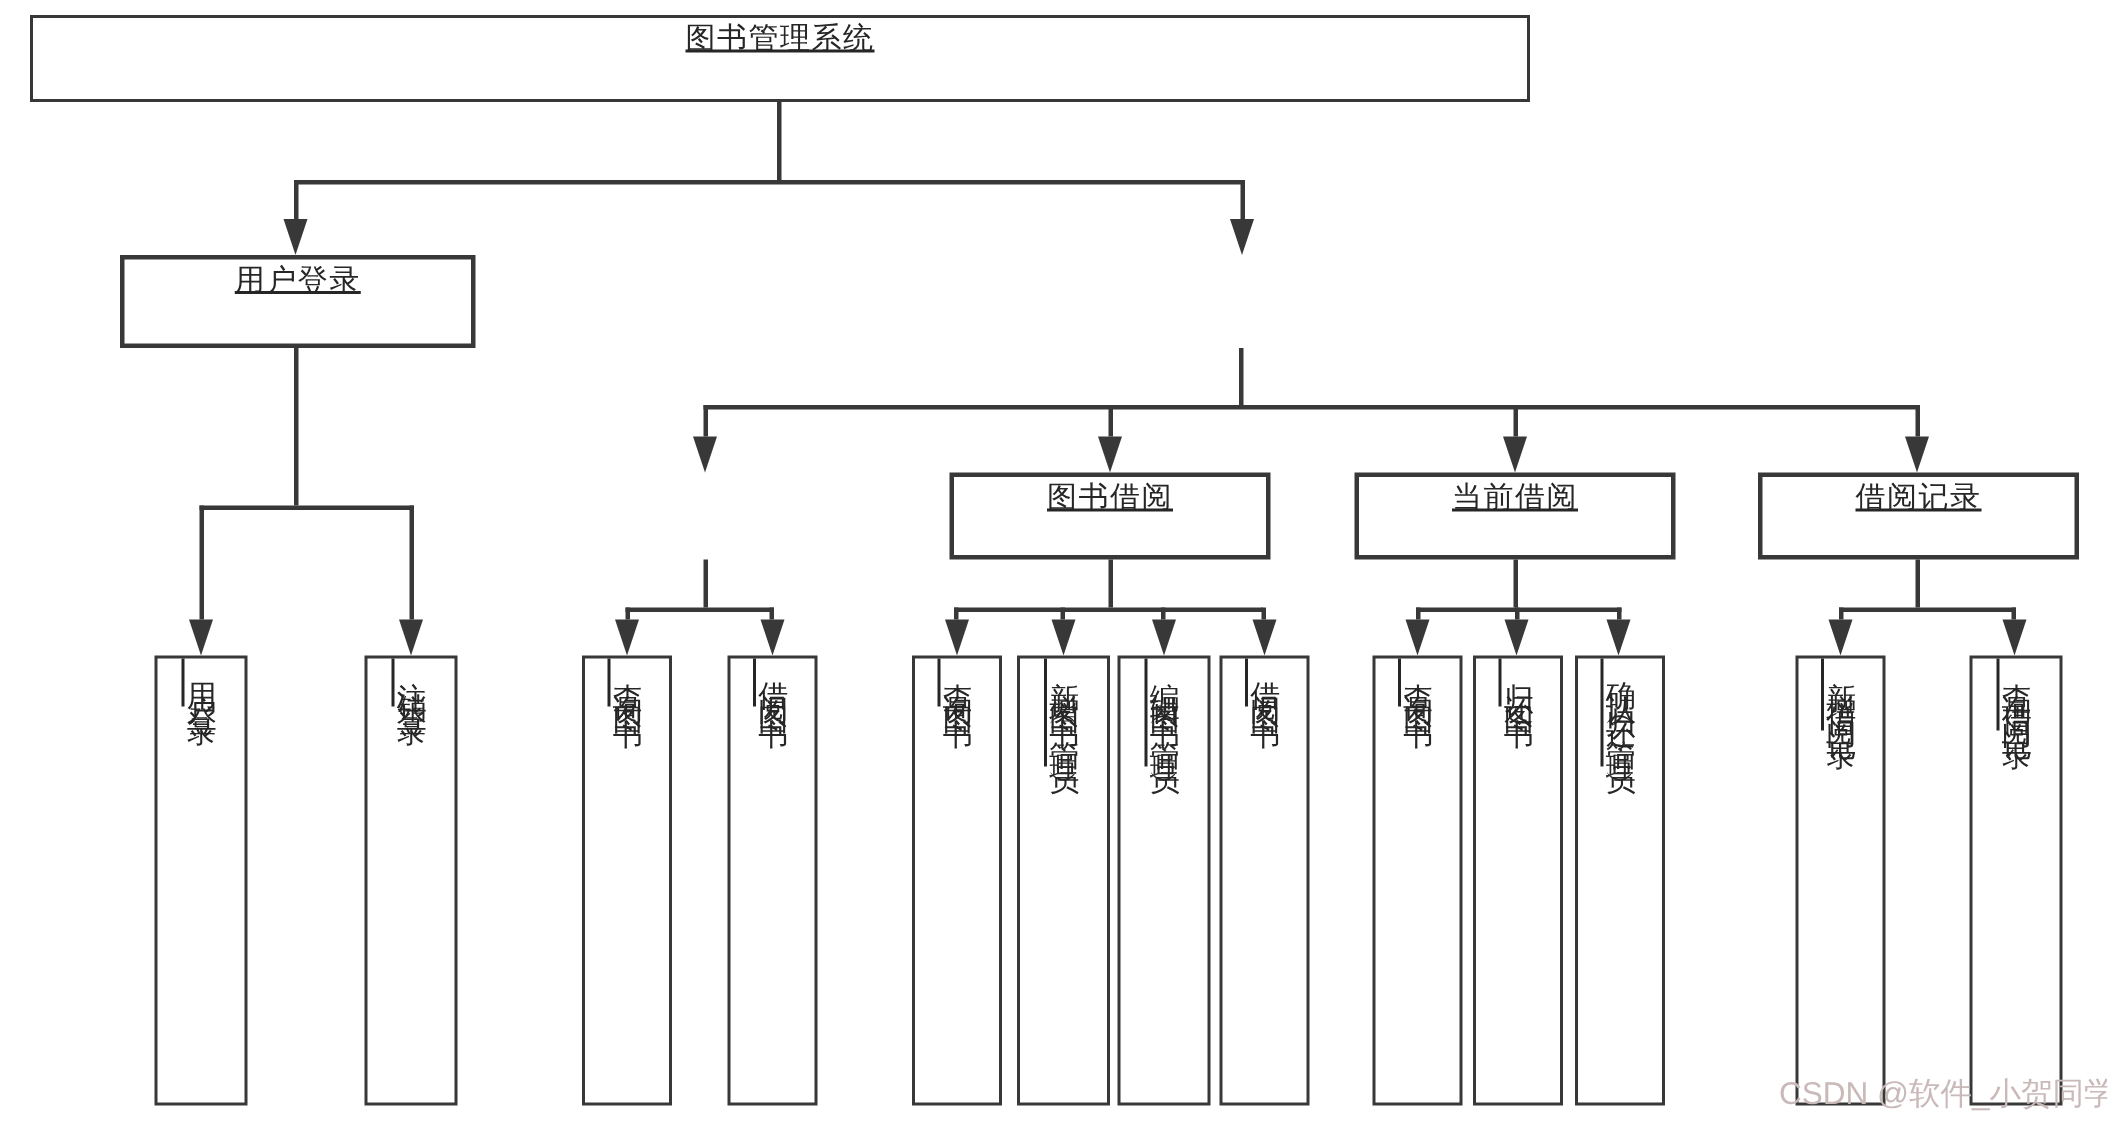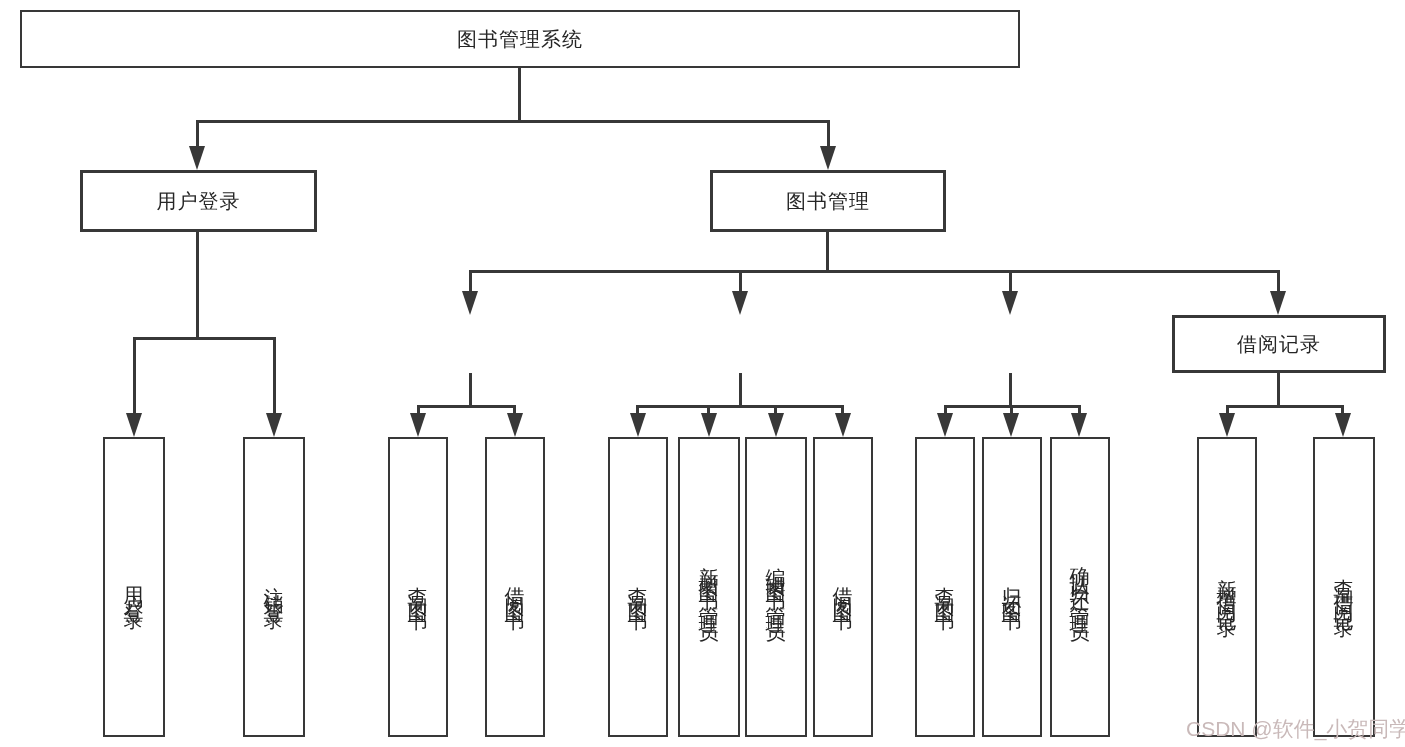--- a/index.html
+++ b/index.html
@@ -15,23 +15,24 @@
     background:var(--bg);
     font-family:"Liberation Sans", sans-serif;
     color:var(--text);
     overflow:hidden;
   }
   .box{
     position:absolute;
     background:#fff;
     border:3px solid var(--line);
     box-sizing:border-box;
-    display:flex;align-items:center;justify-content:center;
+    display:flex;align-items:flex-start;justify-content:center;
     font-size:20px;
     letter-spacing:1px;
+    text-decoration:underline;
   }
   .box.root{border-width:2px;}
   .box.leaf{border-width:2px;}
   .leaf span{
     writing-mode:vertical-rl;
     letter-spacing:8px;
     font-size:20px;
     line-height:1;
   }
   .v{position:absolute;width:3px;background:var(--line);}
@@ -62,42 +63,45 @@
   <div class="v" style="left:518px;top:68px;height:52px;"></div>
   <div class="h" style="left:196px;top:120px;width:634px;"></div>
   <div class="v" style="left:196px;top:120px;height:28px;"></div>
   <div class="arrow" style="left:189px;top:146px;"></div>
   <div class="v" style="left:827px;top:120px;height:28px;"></div>
   <div class="arrow" style="left:820px;top:146px;"></div>
 
   <div class="box" style="left:80px;top:170px;width:237px;height:62px;">
     <span>用户登录</span>
   </div>
-  <div class="box" style="left:710px;top:170px;width:236px;height:62px;">
-    <span>图书管理</span>
-  </div>
 
   <div class="v" style="left:196px;top:232px;height:105px;"></div>
   <div class="h" style="left:133px;top:337px;width:143px;"></div>
   <div class="v" style="left:133px;top:337px;height:76px;"></div>
   <div class="arrow" style="left:126px;top:413px;"></div>
   <div class="v" style="left:273px;top:337px;height:76px;"></div>
   <div class="arrow" style="left:266px;top:413px;"></div>
 
   <div class="v" style="left:826px;top:232px;height:38px;"></div>
   <div class="h" style="left:469px;top:270px;width:811px;"></div>
   <div class="v" style="left:469px;top:270px;height:21px;"></div>
   <div class="arrow" style="left:462px;top:291px;"></div>
   <div class="v" style="left:739px;top:270px;height:21px;"></div>
   <div class="arrow" style="left:732px;top:291px;"></div>
   <div class="v" style="left:1009px;top:270px;height:21px;"></div>
   <div class="arrow" style="left:1002px;top:291px;"></div>
   <div class="v" style="left:1277px;top:270px;height:21px;"></div>
   <div class="arrow" style="left:1270px;top:291px;"></div>
 
+  <div class="box" style="left:633px;top:315px;width:214px;height:58px;">
+    <span>图书借阅</span>
+  </div>
+  <div class="box" style="left:903px;top:315px;width:214px;height:58px;">
+    <span>当前借阅</span>
+  </div>
   <div class="box" style="left:1172px;top:315px;width:214px;height:58px;">
     <span>借阅记录</span>
   </div>
 
   <div class="v" style="left:469px;top:373px;height:32px;"></div>
   <div class="h" style="left:417px;top:405px;width:99px;"></div>
   <div class="v" style="left:417px;top:405px;height:8px;"></div>
   <div class="arrow" style="left:410px;top:413px;"></div>
   <div class="v" style="left:513px;top:405px;height:8px;"></div>
   <div class="arrow" style="left:507px;top:413px;"></div>

